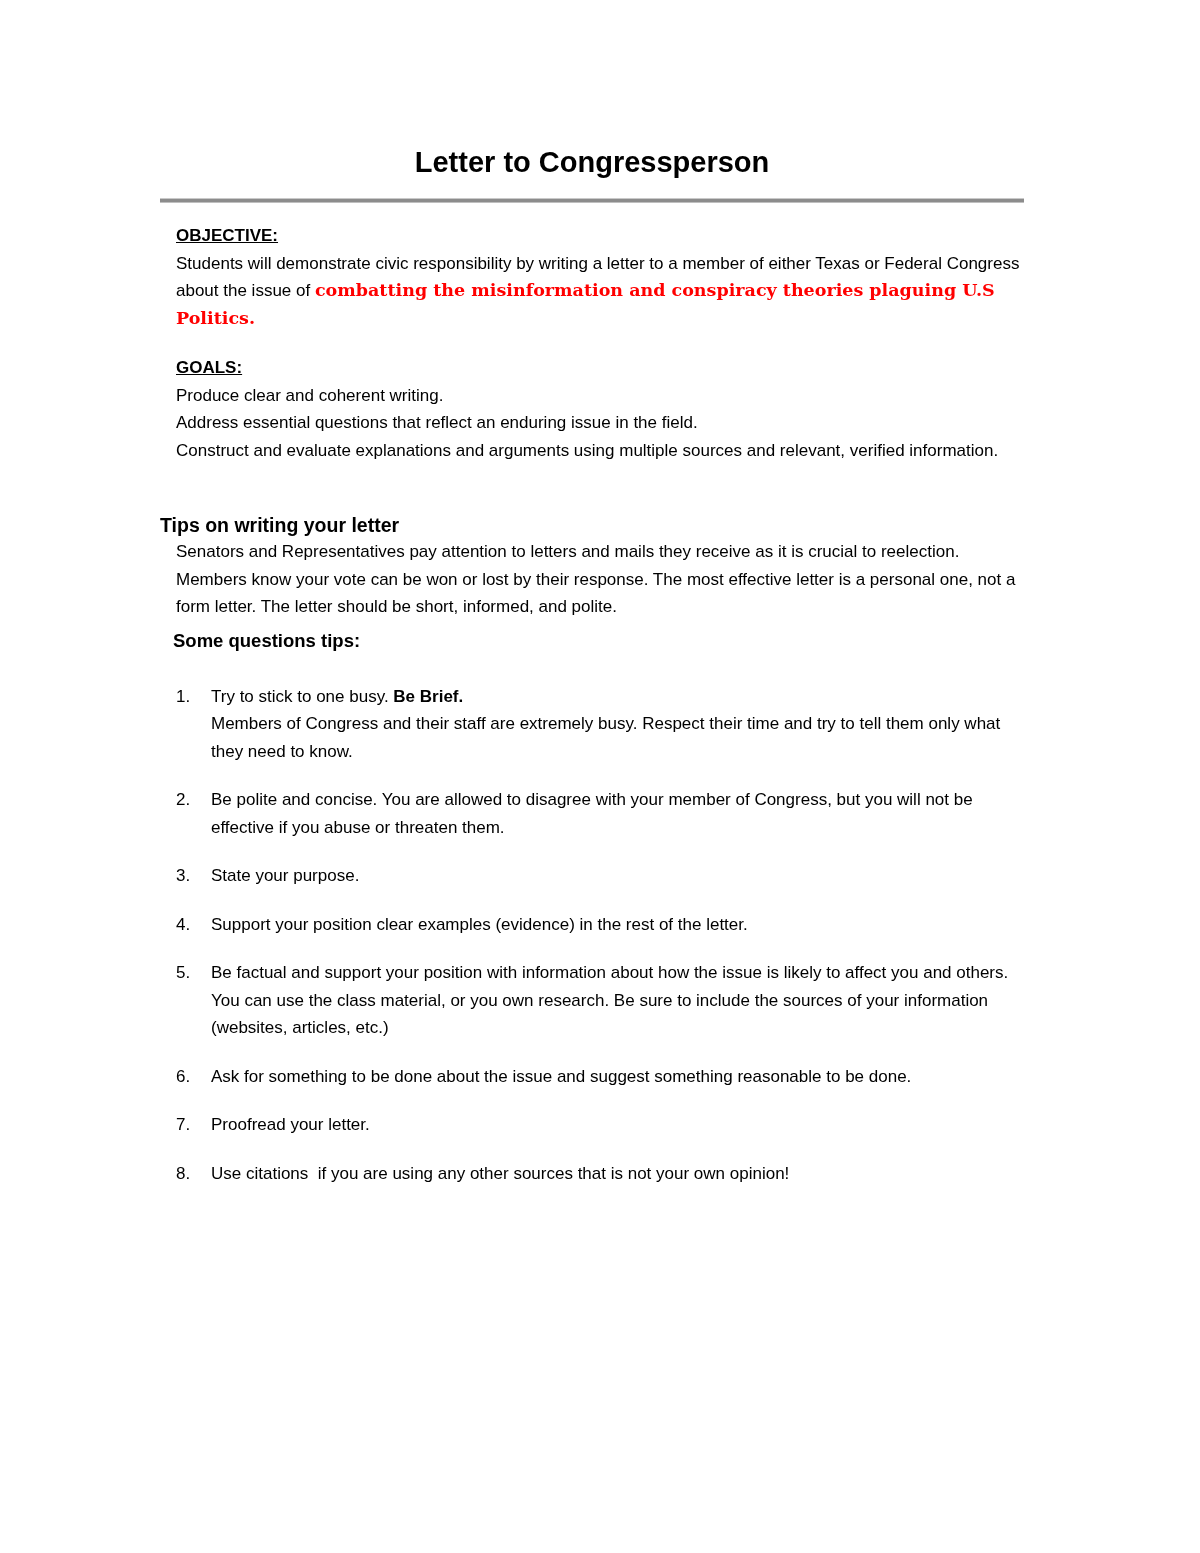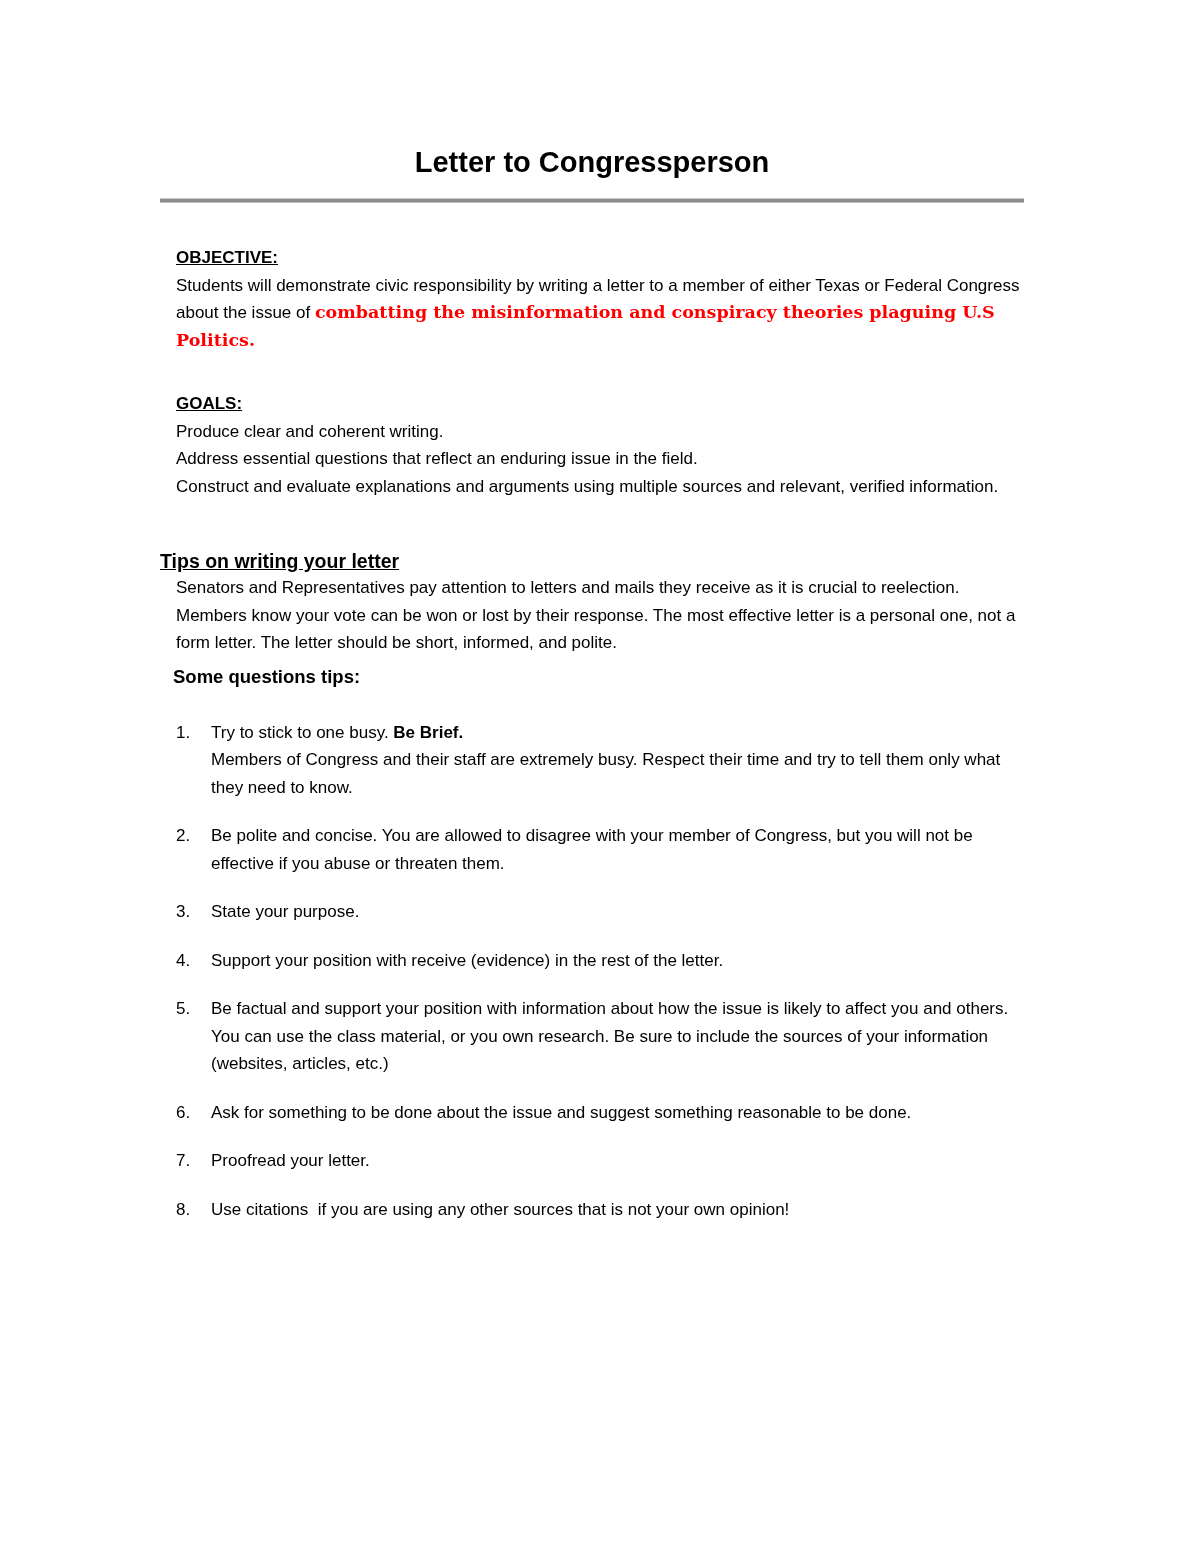--- a/index.html
+++ b/index.html
@@ -35,33 +35,32 @@
   }
   .indent { margin-left: 16px; }
   .body-block {
     font-size: 17px;
     line-height: 27.5px;
   }
   .h-small {
     font-weight: bold;
     text-decoration: underline;
   }
-  .objective-block { margin-top: 41px; }
-  .goals-block { margin-top: 36px; }
+  .objective-block { margin-top: 19px; }
+  .goals-block { margin-top: 22px; }
   .red-emph {
     font-family: "DejaVu Serif", serif;
     font-weight: bold;
     font-size: 17.5px;
     white-space: pre-wrap;
   }
   .tips-heading {
     margin-top: 48px;
     font-size: 19.5px;
     font-weight: bold;
-    text-decoration: underline;
     line-height: 26px;
   }
   .tips-intro { }
   .subheading {
     margin-top: 7px;
     margin-left: 13px;
     font-size: 18.5px;
     font-weight: bold;
     line-height: 25px;
   }
@@ -121,21 +120,21 @@
         <div class="tip-text">Be polite and concise. You are allowed to disagree with your member of Congress, but you will not be effective if you abuse or threaten them.</div>
       </div>
 
       <div class="tip-item">
         <span class="tip-num">3.</span>
         <div class="tip-text">State your purpose.</div>
       </div>
 
       <div class="tip-item">
         <span class="tip-num">4.</span>
-        <div class="tip-text">Support your position with receive (evidence) in the rest of the letter.</div>
+        <div class="tip-text">Support your position clear examples (evidence) in the rest of the letter.</div>
       </div>
 
       <div class="tip-item">
         <span class="tip-num">5.</span>
         <div class="tip-text">Be factual and support your position with information about how the issue is likely to affect you and others. You can use the class material, or you own research. Be sure to include the sources of your information (websites, articles, etc.)</div>
       </div>
 
       <div class="tip-item">
         <span class="tip-num">6.</span>
         <div class="tip-text">Ask for something to be done about the issue and suggest something reasonable to be done.</div>

